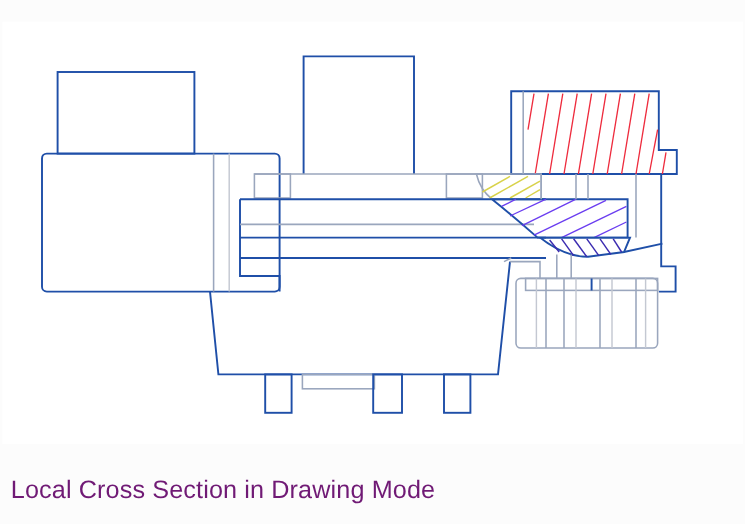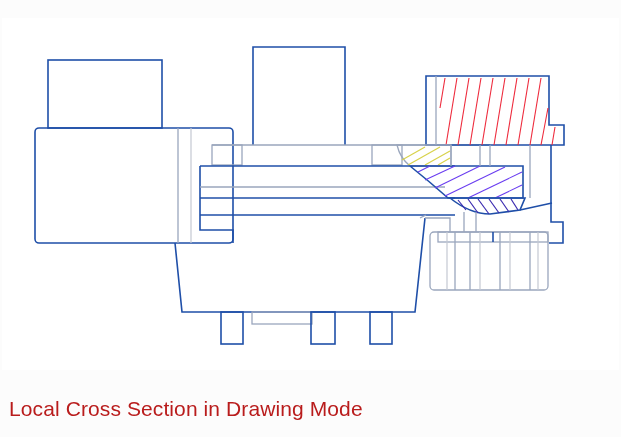--- a/index.html
+++ b/index.html
@@ -9,21 +9,21 @@
     font-family: "Liberation Sans", "DejaVu Sans", sans-serif;
     position: relative;
   }
   .figure {
     position: absolute; left: 2px; top: 18px; width: 617px; height: 352px;
     background: #ffffff;
   }
   .figure svg { position: absolute; left: -2px; top: -18px; }
   .caption {
     position: absolute; left: 9px; top: 397px;
-    font-size: 21px; color: #b91c1c; letter-spacing: 0.1px;
+    font-size: 21px; color: #701a75; letter-spacing: 0.1px;
     white-space: nowrap;
   }
   .b { fill: none; stroke: #1f4fa8; stroke-width: 1.6; }
   .g { fill: none; stroke: #9aa6bd; stroke-width: 1.3; }
   .lg { fill: none; stroke: #c4c8d2; stroke-width: 1.2; }
   .red { stroke: #ee2a3c; stroke-width: 1.1; }
   .yel { stroke: #d8d24a; stroke-width: 1.2; }
   .pur { stroke: #6a3df0; stroke-width: 1.1; }
   .navy { stroke: #3b2bb0; stroke-width: 1.2; }
 </style>

